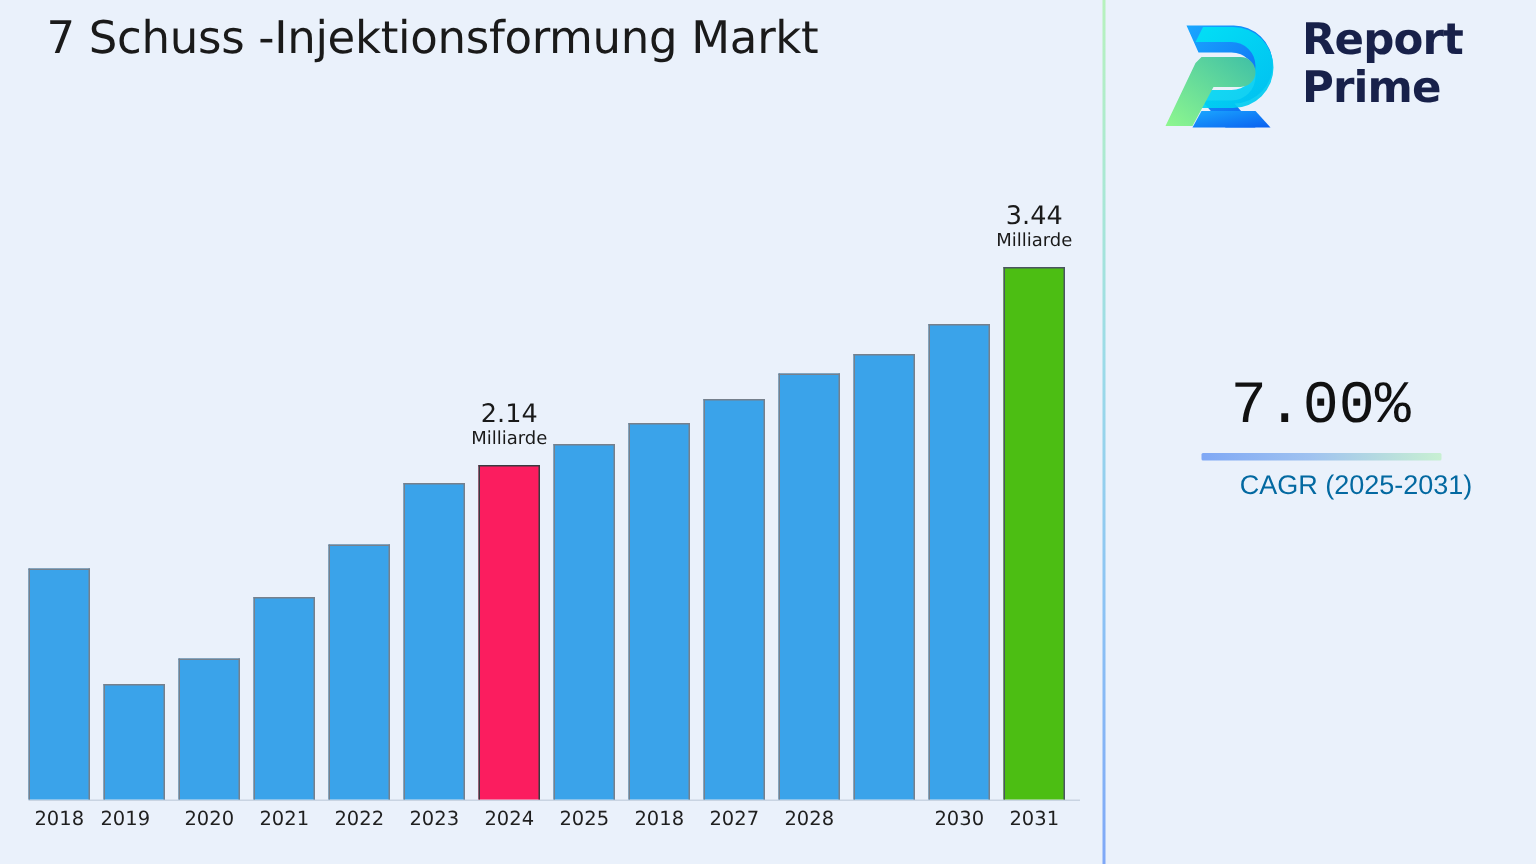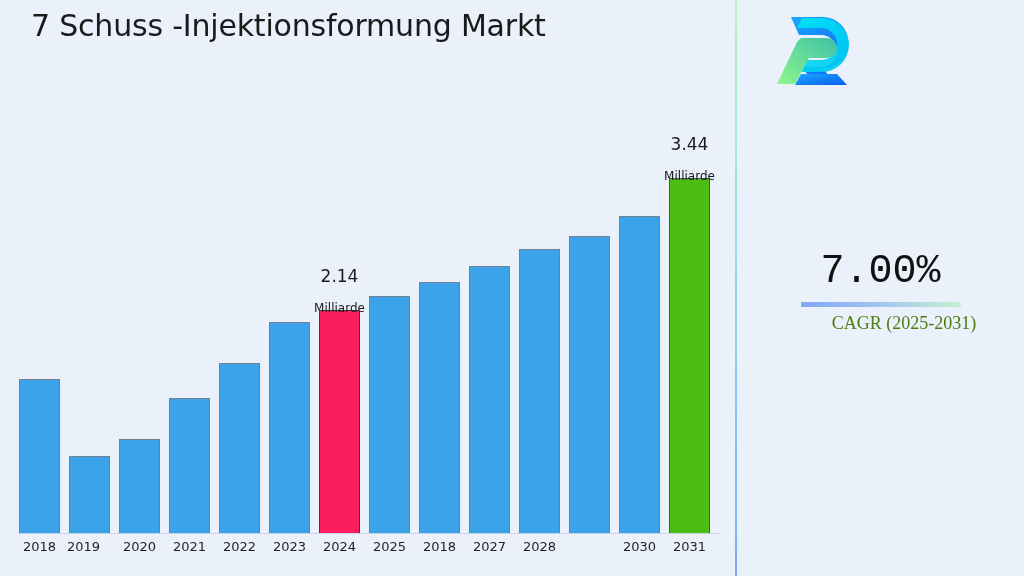--- a/index.html
+++ b/index.html
@@ -89,21 +89,21 @@
     line-height: 1.05;
     pointer-events: none;
   }
   .bar-label .val {
     font-size: 17px;
     display: block;
   }
   .bar-label .unit {
     font-size: 12px;
     display: block;
-    margin-top: 16px;
+    margin-top: 0;
   }
 
   .x-tick {
     position: absolute;
     top: 539px;
     text-align: center;
     font-size: 13px;
     color: #1f1f1f;
   }
 
@@ -145,22 +145,22 @@
   }
   .cagr-rule {
     width: 160px;
     height: 5px;
     margin: 8px auto 6px auto;
     background: linear-gradient(to right, #7fa8f5 0%, #9fc2f0 45%, #c8f0d2 100%);
     border-radius: 1px;
   }
   .cagr-caption {
     font-size: 18px;
-    color: #4d7c0f;
-    font-family: Liberation Serif, serif;
+    color: #0369a1;
+    font-family: Liberation Sans, sans-serif;
     padding-left: 47px;
   }
 </style>
 </head>
 <body>
 
 <div id="root">
 
   <div class="left-panel">
 
@@ -234,20 +234,24 @@
           <path d="M14 6 H46 a26 26 0 0 1 0 52 h-6 l14 16 H14 l-8 0 Z" fill="none"></path>
           <path d="M16 5 H47 a26 26 0 0 1 1 52 L62 73 H42 L26 55 h20 a16 16 0 0 0 0 -32 H24 Z" fill="url(#gBlue)"></path>
 
           <path d="M22 16 H46 a16 16 0 0 1 0 32 H24 l-7 12 h30 a27 27 0 0 0 0 -54 H27 Z" fill="url(#gCyan)" opacity="0.92"></path>
 
           <path d="M26 26 H52 a10 10 0 0 1 0 20 H34 L20 72 H2 L22 30 Z" fill="url(#gGreen)"></path>
 
           <path d="M26 62 H62 l10 11 H20 Z" fill="url(#gBlue)"></path>
         </svg>
       </div>
+      <div class="logo-text">
+        <span>Report</span>
+        <span class="l2">Prime</span>
+      </div>
     </div>
 
     <div class="cagr-block">
       <div class="cagr-value">7.00%</div>
       <div class="cagr-rule"></div>
       <div class="cagr-caption">CAGR (2025-2031)</div>
     </div>
 
   </div>
 

